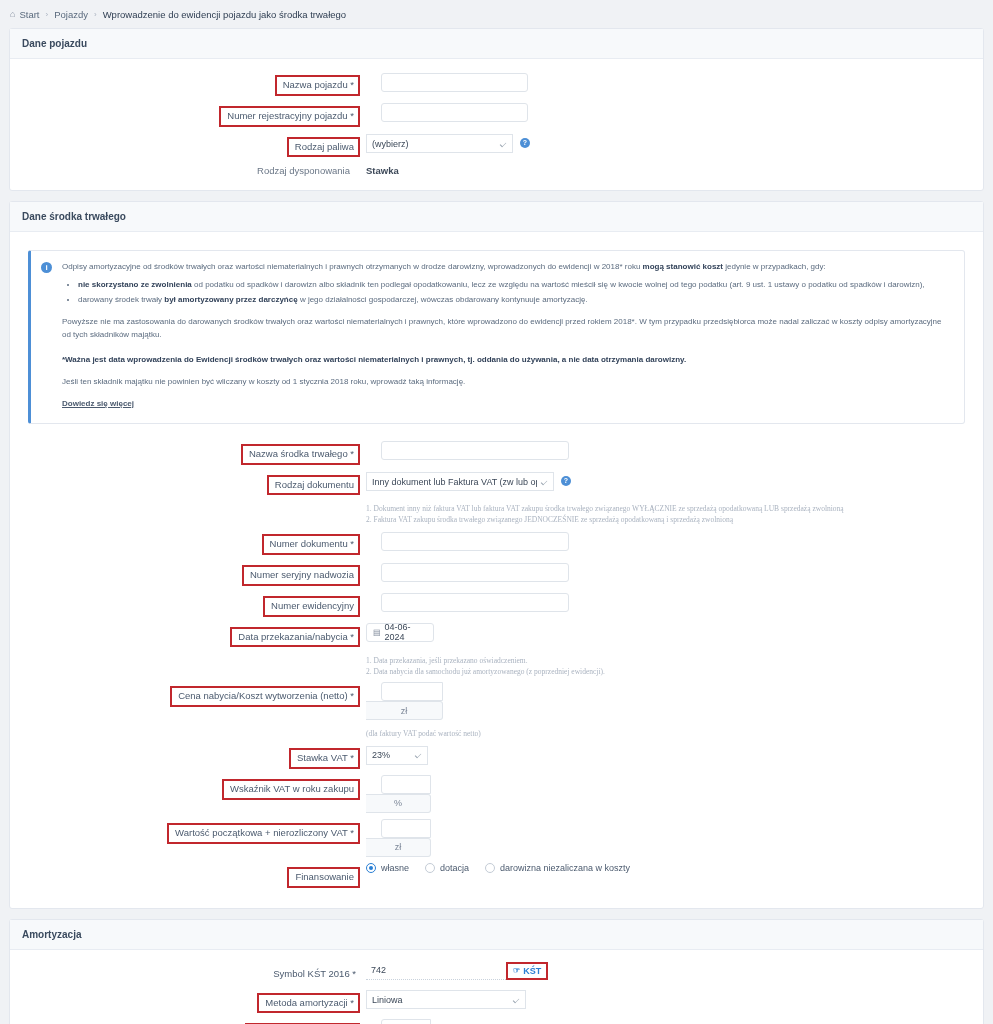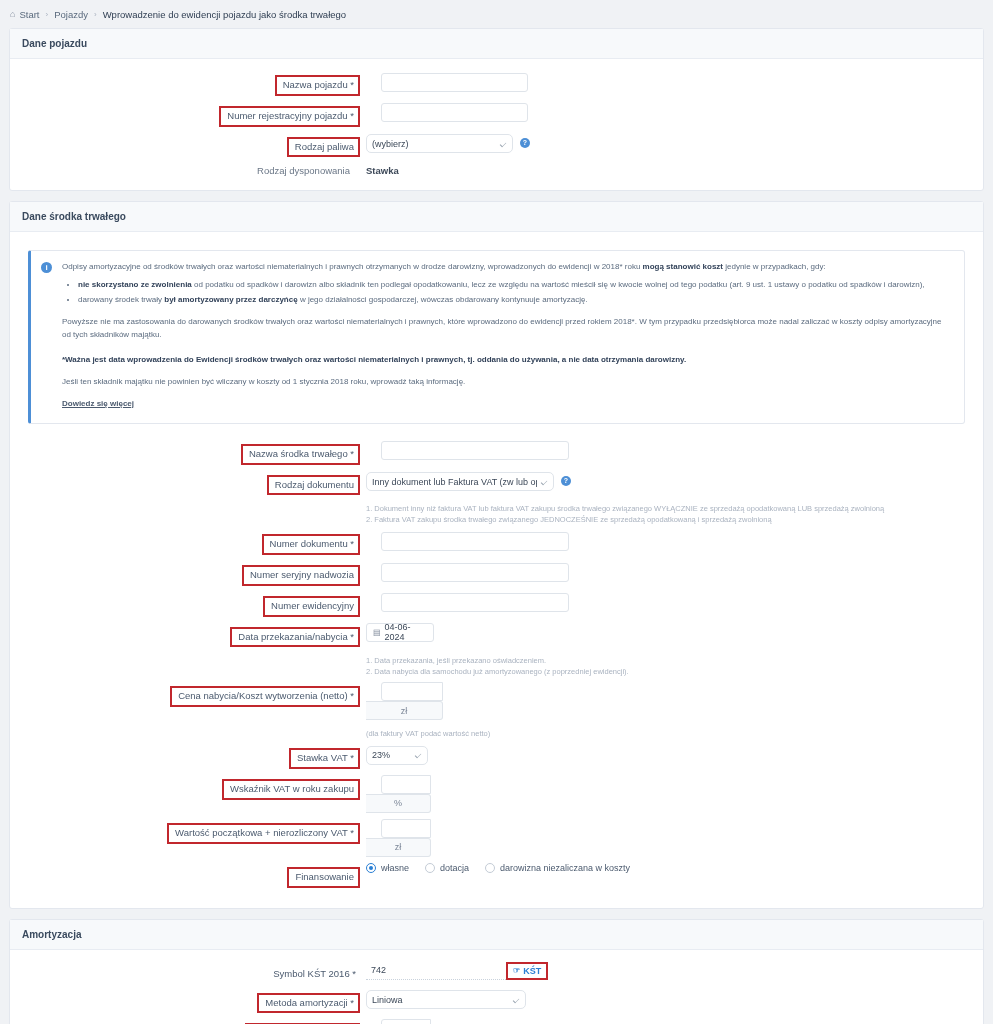--- a/index.html
+++ b/index.html
@@ -86,21 +86,21 @@
   .inp::placeholder { color: #9aa4b1; }
   .w-text { width: 147px; }
   .w-wide { width: 188px; }
   .w-num { width: 50px; }
   .w-sm   { width: 62px; }
   .w-md   { width: 68px; }
 
   .sel {
     height: 19px;
     border: 1px solid #dfe4ea;
-    border-radius: 5px;
+    border-radius: 0;
     background: #fff;
     font-size: 9px;
     color: #3c4858;
     padding: 0 16px 0 5px;
     appearance: none;
     -webkit-appearance: none;
     font-family: "Liberation Sans", sans-serif;
     outline: none;
     position: relative;
   }
@@ -162,21 +162,21 @@
   .static-val { font-size: 9.5px; font-weight: bold; color: #3c4858; padding-left: 6px;}
 
   
   .hint {
     font-size: 7.5px;
     color: #aab3c0;
     line-height: 1.45;
     margin: 3px 0 4px 0;
     padding-left: 6px;
   }
-  .hint-row { display: flex; }
+  .hint-row { display: flex; font-family: Liberation Serif, serif; }
   .hint-row .lbl-wrap { padding-top: 0; }
 
   
   .alert {
     border: 1px solid #e3e7ee;
     border-left: 3px solid #4d8fd6;
     border-radius: 3px;
     background: #fff;
     margin: 6px 8px 16px 8px;
     padding: 10px 12px 12px 10px;

